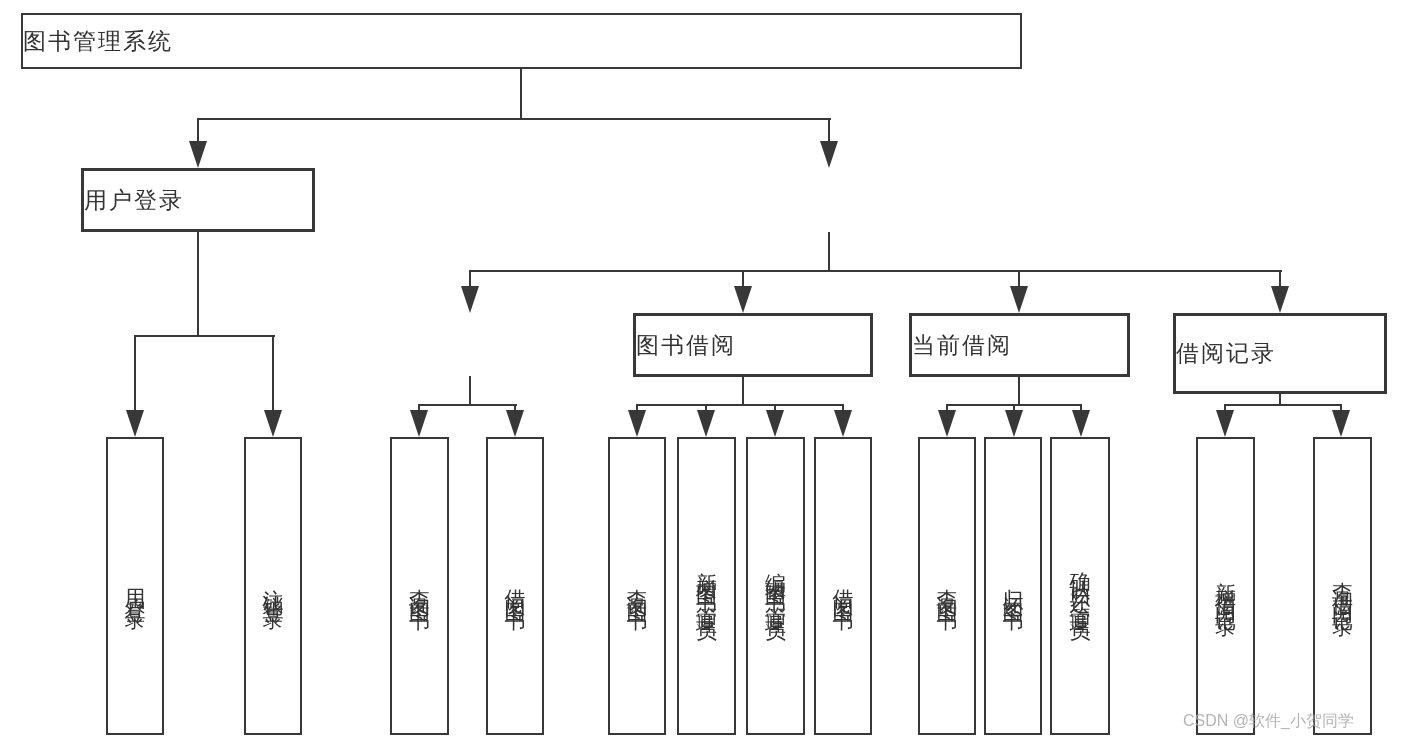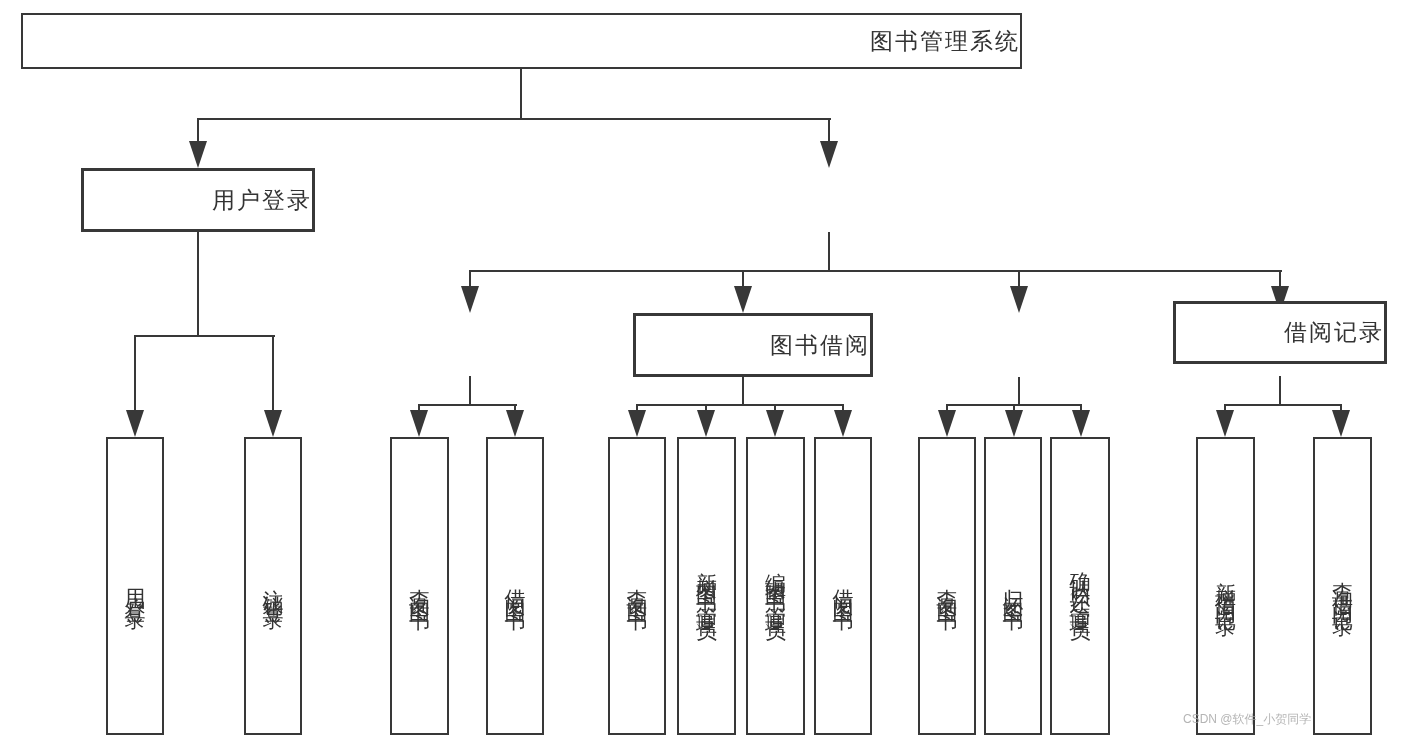--- a/index.html
+++ b/index.html
@@ -16,21 +16,21 @@
     overflow: hidden;
     color: #333333;
   }
   .box {
     position: absolute;
     box-sizing: border-box;
     background: #ffffff;
     border: 3px solid #383838;
     display: flex;
     align-items: center;
-    justify-content: flex-end;
+    justify-content: flex-start;
     z-index: 2;
   }
   .box.root { border-width: 2px; }
   .hlabel {
     font-size: 23px;
     letter-spacing: 2px;
     color: #333333;
     white-space: nowrap;
   }
   .leaf {
@@ -64,21 +64,21 @@
     height: 0;
     border-left: 9px solid transparent;
     border-right: 9px solid transparent;
     border-top: 27px solid #383838;
     z-index: 1;
   }
   .watermark {
     position: absolute;
     left: 1183px;
     top: 711px;
-    font-size: 12px;
+    font-size: 16px;
     color: #a8a8a8;
     opacity: 0.85;
     white-space: nowrap;
     z-index: 5;
   }
 </style>
 </head>
 <body>
 
 <div id="stage">
@@ -112,21 +112,24 @@
   <div class="vline" style="left:742px; top:270px; width:2px; height:20px;"></div>
   <div class="arrow" style="left:734px; top:286px;"></div>
   <div class="vline" style="left:1018px; top:270px; width:2px; height:20px;"></div>
   <div class="arrow" style="left:1010px; top:286px;"></div>
   <div class="vline" style="left:1279px; top:270px; width:2px; height:20px;"></div>
   <div class="arrow" style="left:1271px; top:286px;"></div>
 
   <div class="box" style="left:633px; top:313px; width:240px; height:64px;">
     <span class="hlabel">图书借阅</span>
   </div>
-  <div class="box" style="left:1173px; top:301px; width:214px; height:63px;font-family:Liberation Mono, monospace;">
+  <div class="box" style="left:909px; top:313px; width:221px; height:64px;">
+    <span class="hlabel">当前借阅</span>
+  </div>
+  <div class="box" style="left:1173px; top:313px; width:214px; height:81px;font-family:Liberation Mono, monospace;">
     <span class="hlabel">借阅记录</span>
   </div>
 
   <div class="vline" style="left:469px; top:376px; width:2px; height:30px;"></div>
   <div class="hline" style="left:418px; top:404px; width:99px; height:2px;"></div>
   <div class="vline" style="left:418px; top:404px; width:2px; height:9px;"></div>
   <div class="arrow" style="left:410px; top:410px;"></div>
   <div class="vline" style="left:514px; top:404px; width:2px; height:9px;"></div>
   <div class="arrow" style="left:506px; top:410px;"></div>
 

